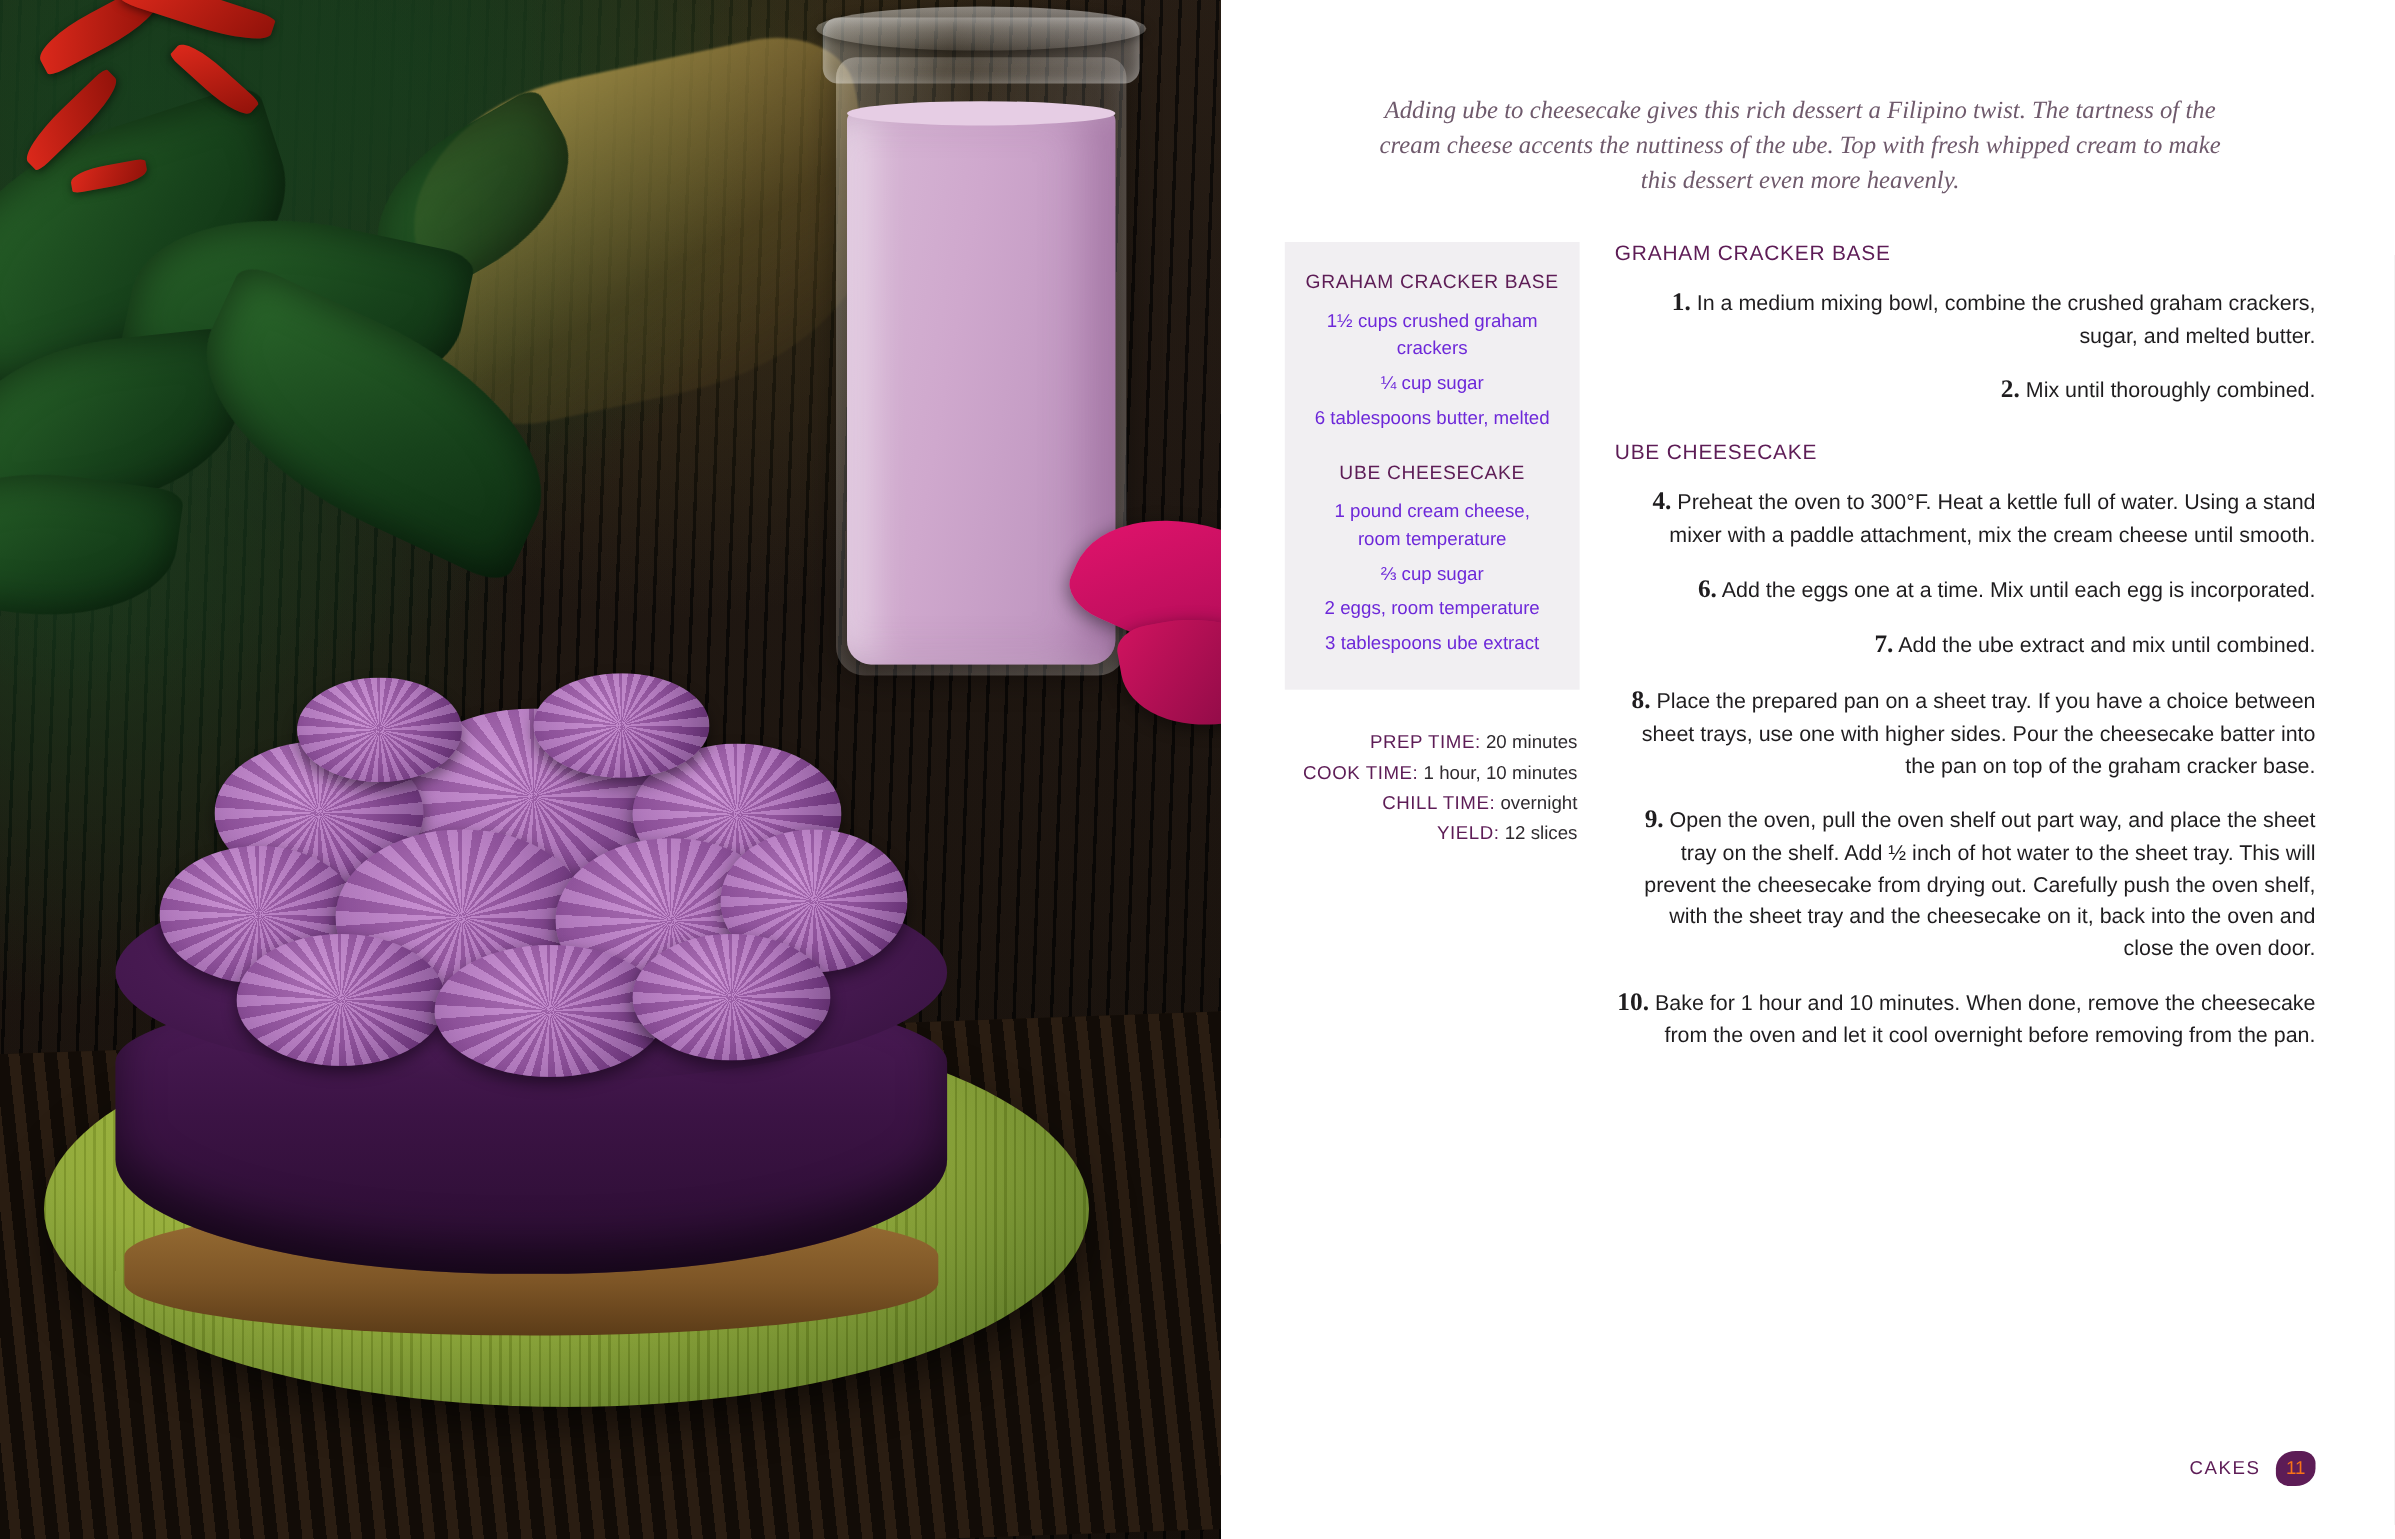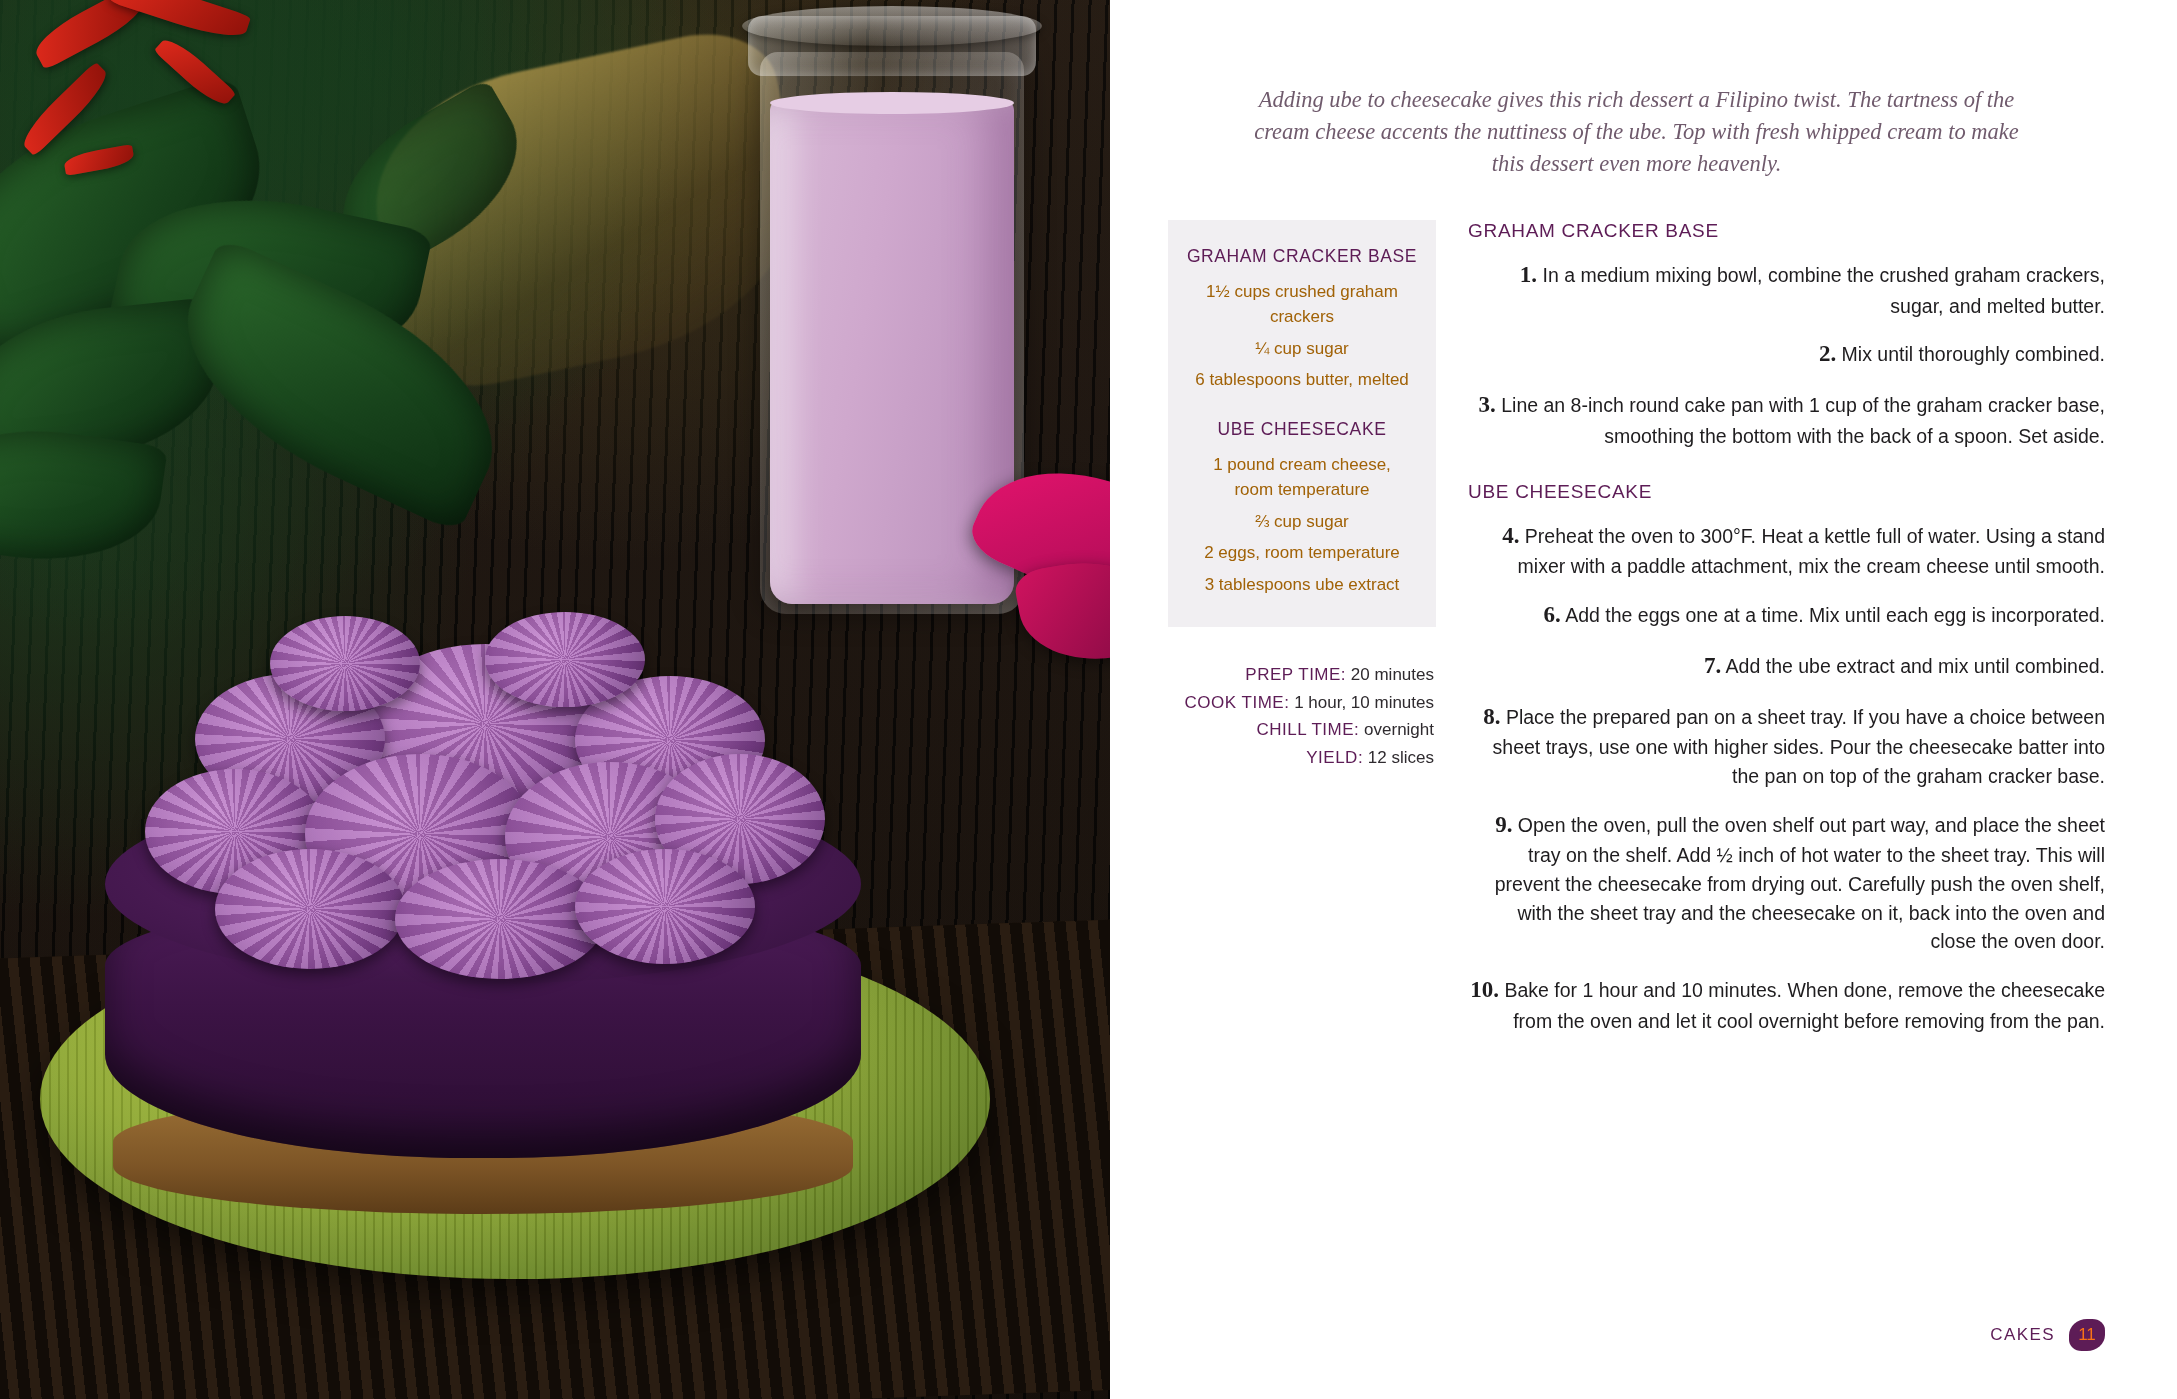--- a/index.html
+++ b/index.html
@@ -234,21 +234,21 @@
   }
   .ing-group-title {
     font-size: 17.5px;
     letter-spacing: 0.6px;
     color: #5d1c56;
     margin: 6px 0 12px 0;
   }
   .ing-group-title.second { margin-top: 26px; }
   .ing-item {
     font-size: 17px;
-    color: #a16207;
+    color: #6d28d9;
     line-height: 1.5;
     margin: 6px 0;
   }
   .meta {
     margin-top: 34px;
     text-align: right;
     padding-right: 2px;
   }
   .meta-row {
     font-size: 17px;
@@ -422,24 +422,20 @@
           <div class="section-head">GRAHAM CRACKER BASE</div>
 
           <p class="step">
             <span class="step-num">1.</span>
             <span>In a medium mixing bowl, combine the crushed graham crackers, sugar, and melted butter.</span>
           </p>
           <p class="step">
             <span class="step-num">2.</span>
             <span>Mix until thoroughly combined.</span>
           </p>
-          <p class="step">
-            <span class="step-num">3.</span>
-            <span>Line an 8-inch round cake pan with 1 cup of the graham cracker base, smoothing the bottom with the back of a spoon. Set aside.</span>
-          </p>
 
           <div class="section-head second">UBE CHEESECAKE</div>
 
           <p class="step">
             <span class="step-num">4.</span>
             <span>Preheat the oven to 300°F. Heat a kettle full of water. Using a stand mixer with a paddle attachment, mix the cream cheese until smooth.</span>
           </p>
           <p class="step">
             <span class="step-num">6.</span>
             <span>Add the eggs one at a time. Mix until each egg is incorporated.</span>

